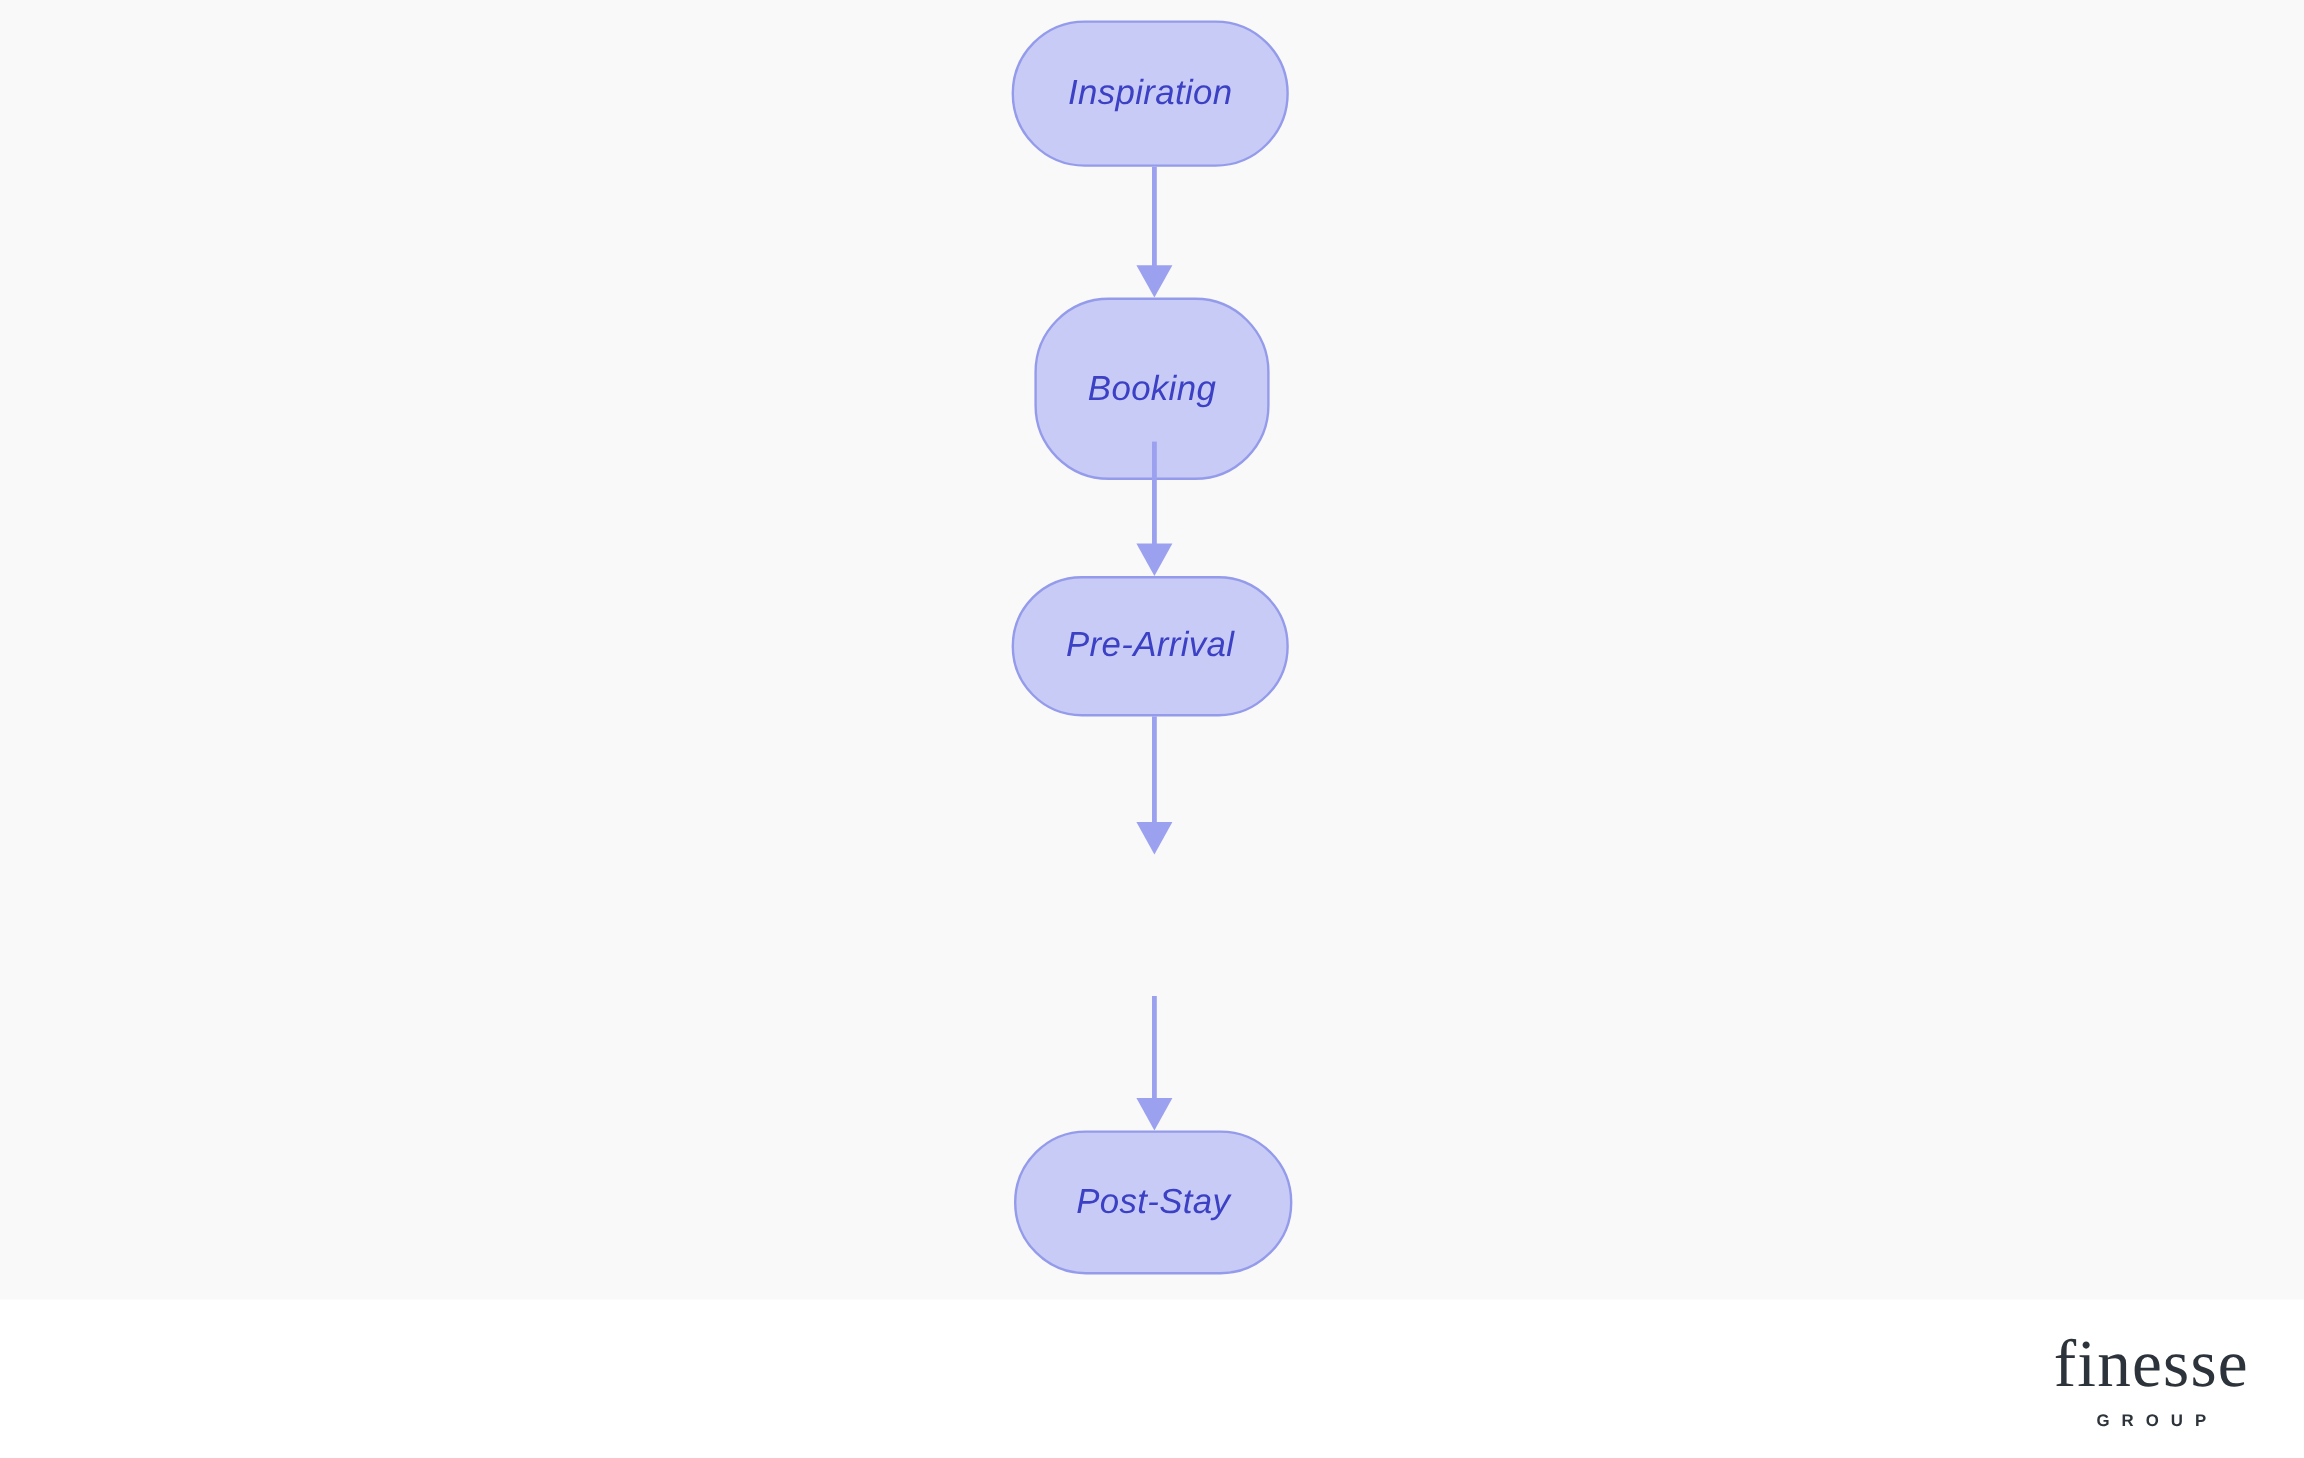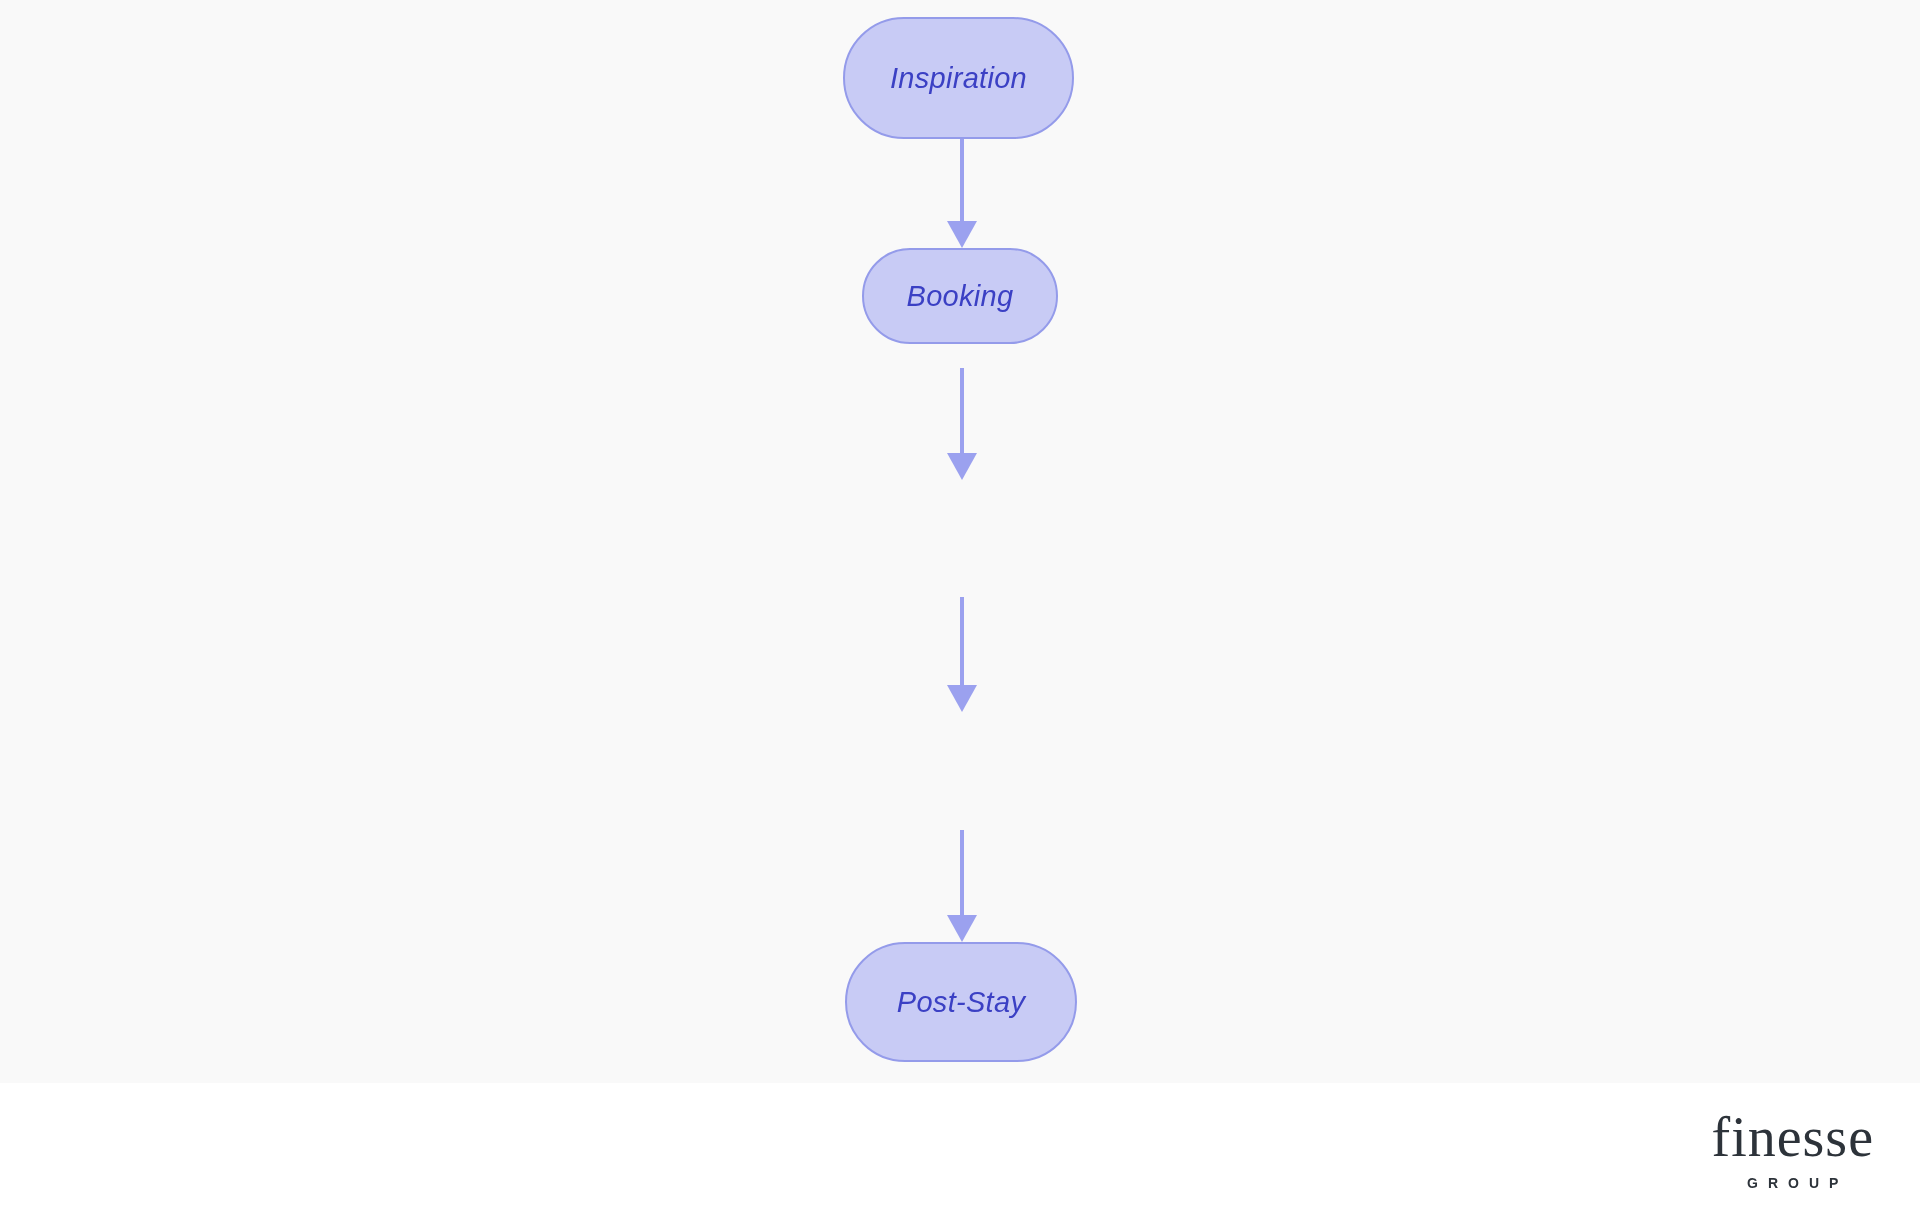--- a/index.html
+++ b/index.html
@@ -36,21 +36,21 @@
     border: 2px solid var(--node-border);
     border-radius: 62px;
     display: flex;
     align-items: center;
     justify-content: center;
     color: var(--node-text);
     font-size: 29px;
     letter-spacing: 0.3px;
   }
   .node-inspiration { left: 843px; top: 17px;  width: 231px; height: 122px; }
-  .node-booking     { left: 862px; top: 248px; width: 196px; height: 96px; }
+  .node-booking     { left: 862px; top: 248px; width: 196px; height: 152px; }
   .node-prearrival  { left: 843px; top: 480px; width: 231px; height: 117px; }
   .node-stay        { left: 883px; top: 712px; width: 154px; height: 118px; border-radius: 70px; }
   .node-poststay    { left: 845px; top: 942px; width: 232px; height: 120px; }
 
   .edge-line {
     position: absolute;
     left: 960px;
     width: 4px;
     background: var(--arrow-color);
   }
@@ -107,20 +107,23 @@
   <div class="edge-line e1"></div>
   <div class="edge-head h1"></div>
 
   <div class="flow-node node-booking">
     <span>Booking</span>
   </div>
 
   <div class="edge-line e2"></div>
   <div class="edge-head h2"></div>
 
+  <div class="flow-node node-prearrival">
+    <span>Pre-Arrival</span>
+  </div>
 
   <div class="edge-line e3"></div>
   <div class="edge-head h3"></div>
 
 
   <div class="edge-line e4"></div>
   <div class="edge-head h4"></div>
 
   <div class="flow-node node-poststay">
     <span>Post-Stay</span>

